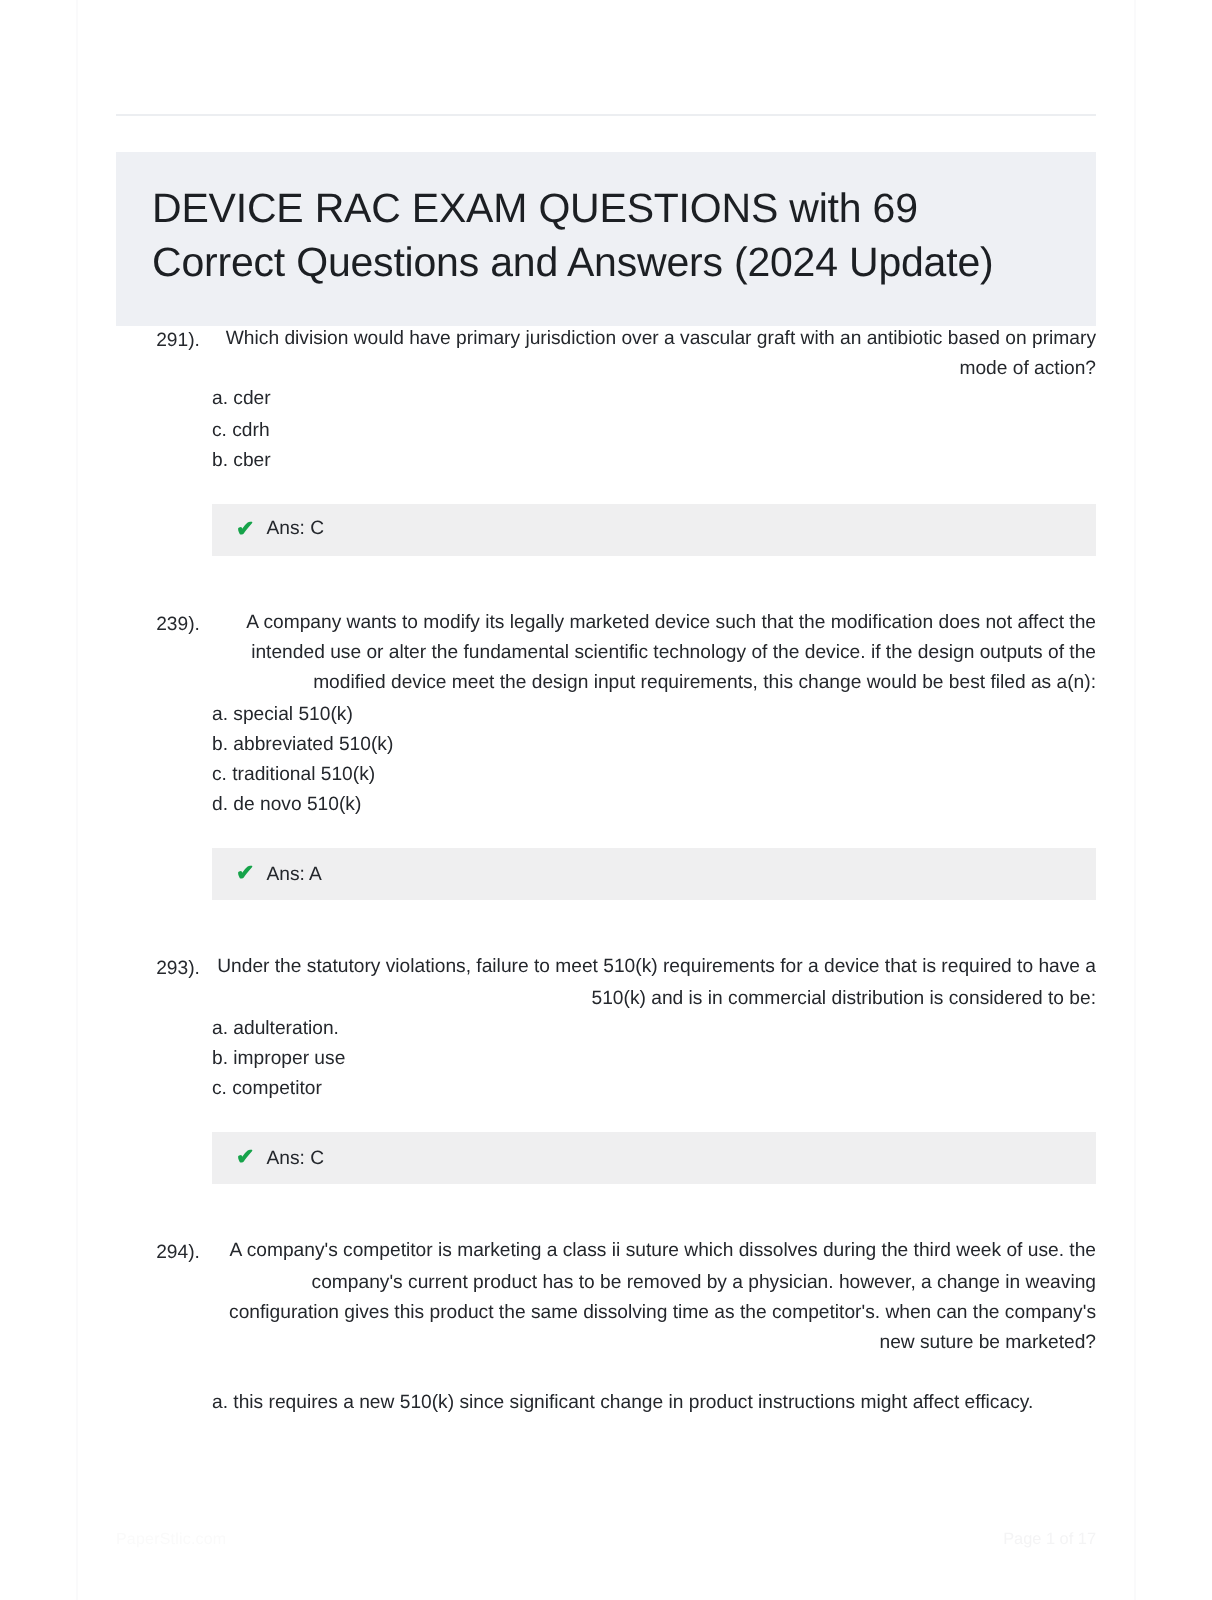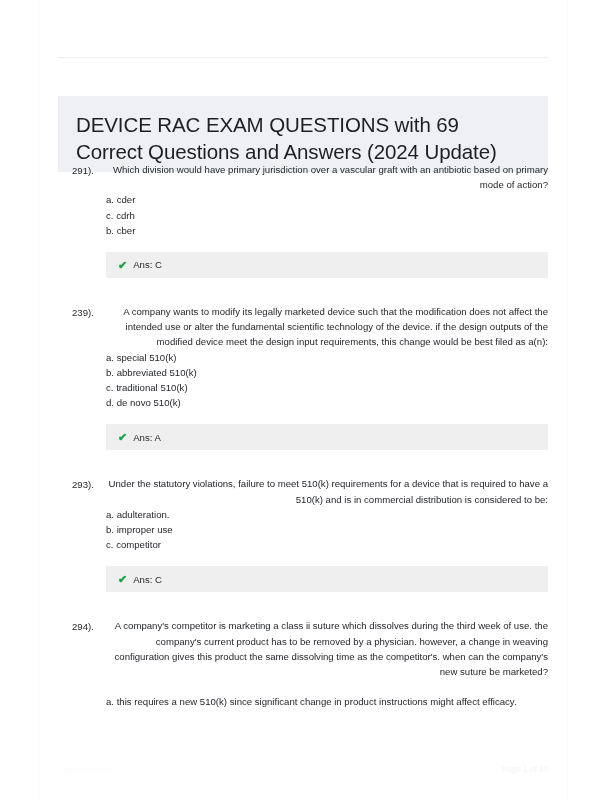--- a/index.html
+++ b/index.html
@@ -53,22 +53,21 @@
     background: #eceef1;
   }
 
   .title-banner {
     position: absolute;
     left: 58px;
     top: 76px;
     width: 490px;
     box-sizing: border-box;
     background: #eef0f4;
-    padding: 15px 18px 6px 18px;
-    margin-top: 20px;
+    padding: 15px 18px 17px 18px;
   }
   .title-banner h1 {
     margin: 0;
     font-size: 20.5px;
     line-height: 1.33;
     font-weight: 400;
     color: #1c1f23;
     letter-spacing: -0.1px;
   }
 
@@ -89,21 +88,21 @@
     align-items: flex-start;
   }
 
   .qnum {
     width: 48px;
     flex: 0 0 48px;
     font-size: 9.6px;
     line-height: 15.2px;
     color: #25282d;
     padding-top: 1px;
-    text-align: left;
+    text-align: center;
     padding-left: 14px;
     box-sizing: border-box;
   }
 
   .qbody {
     flex: 1 1 auto;
     min-width: 0;
   }
 
   .qstem {

